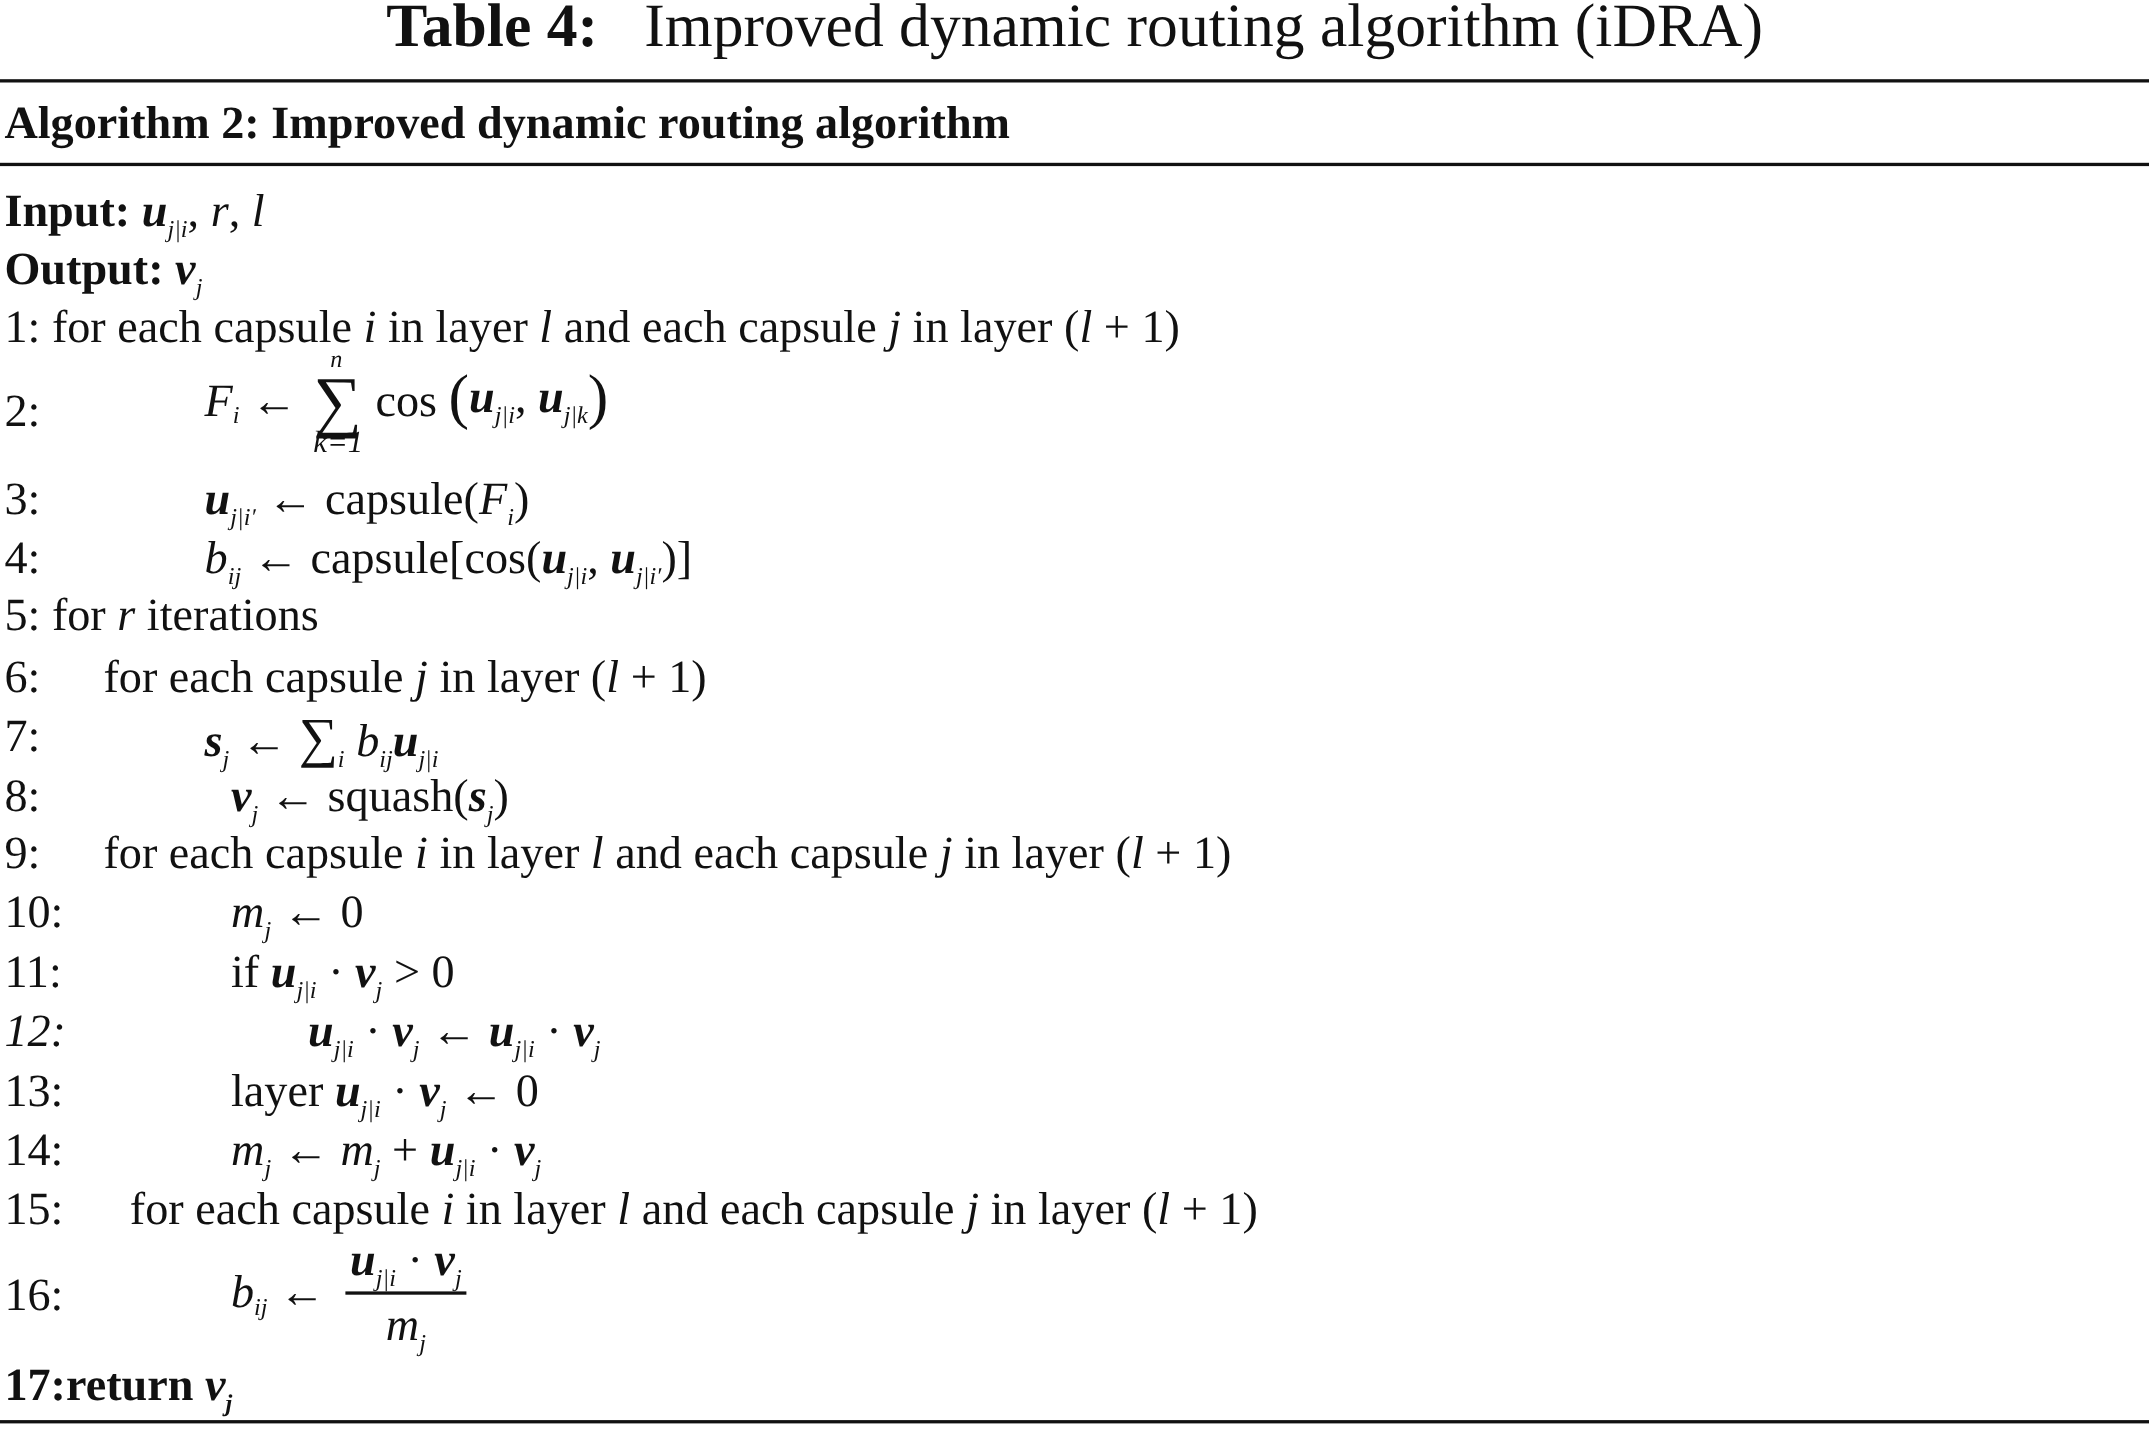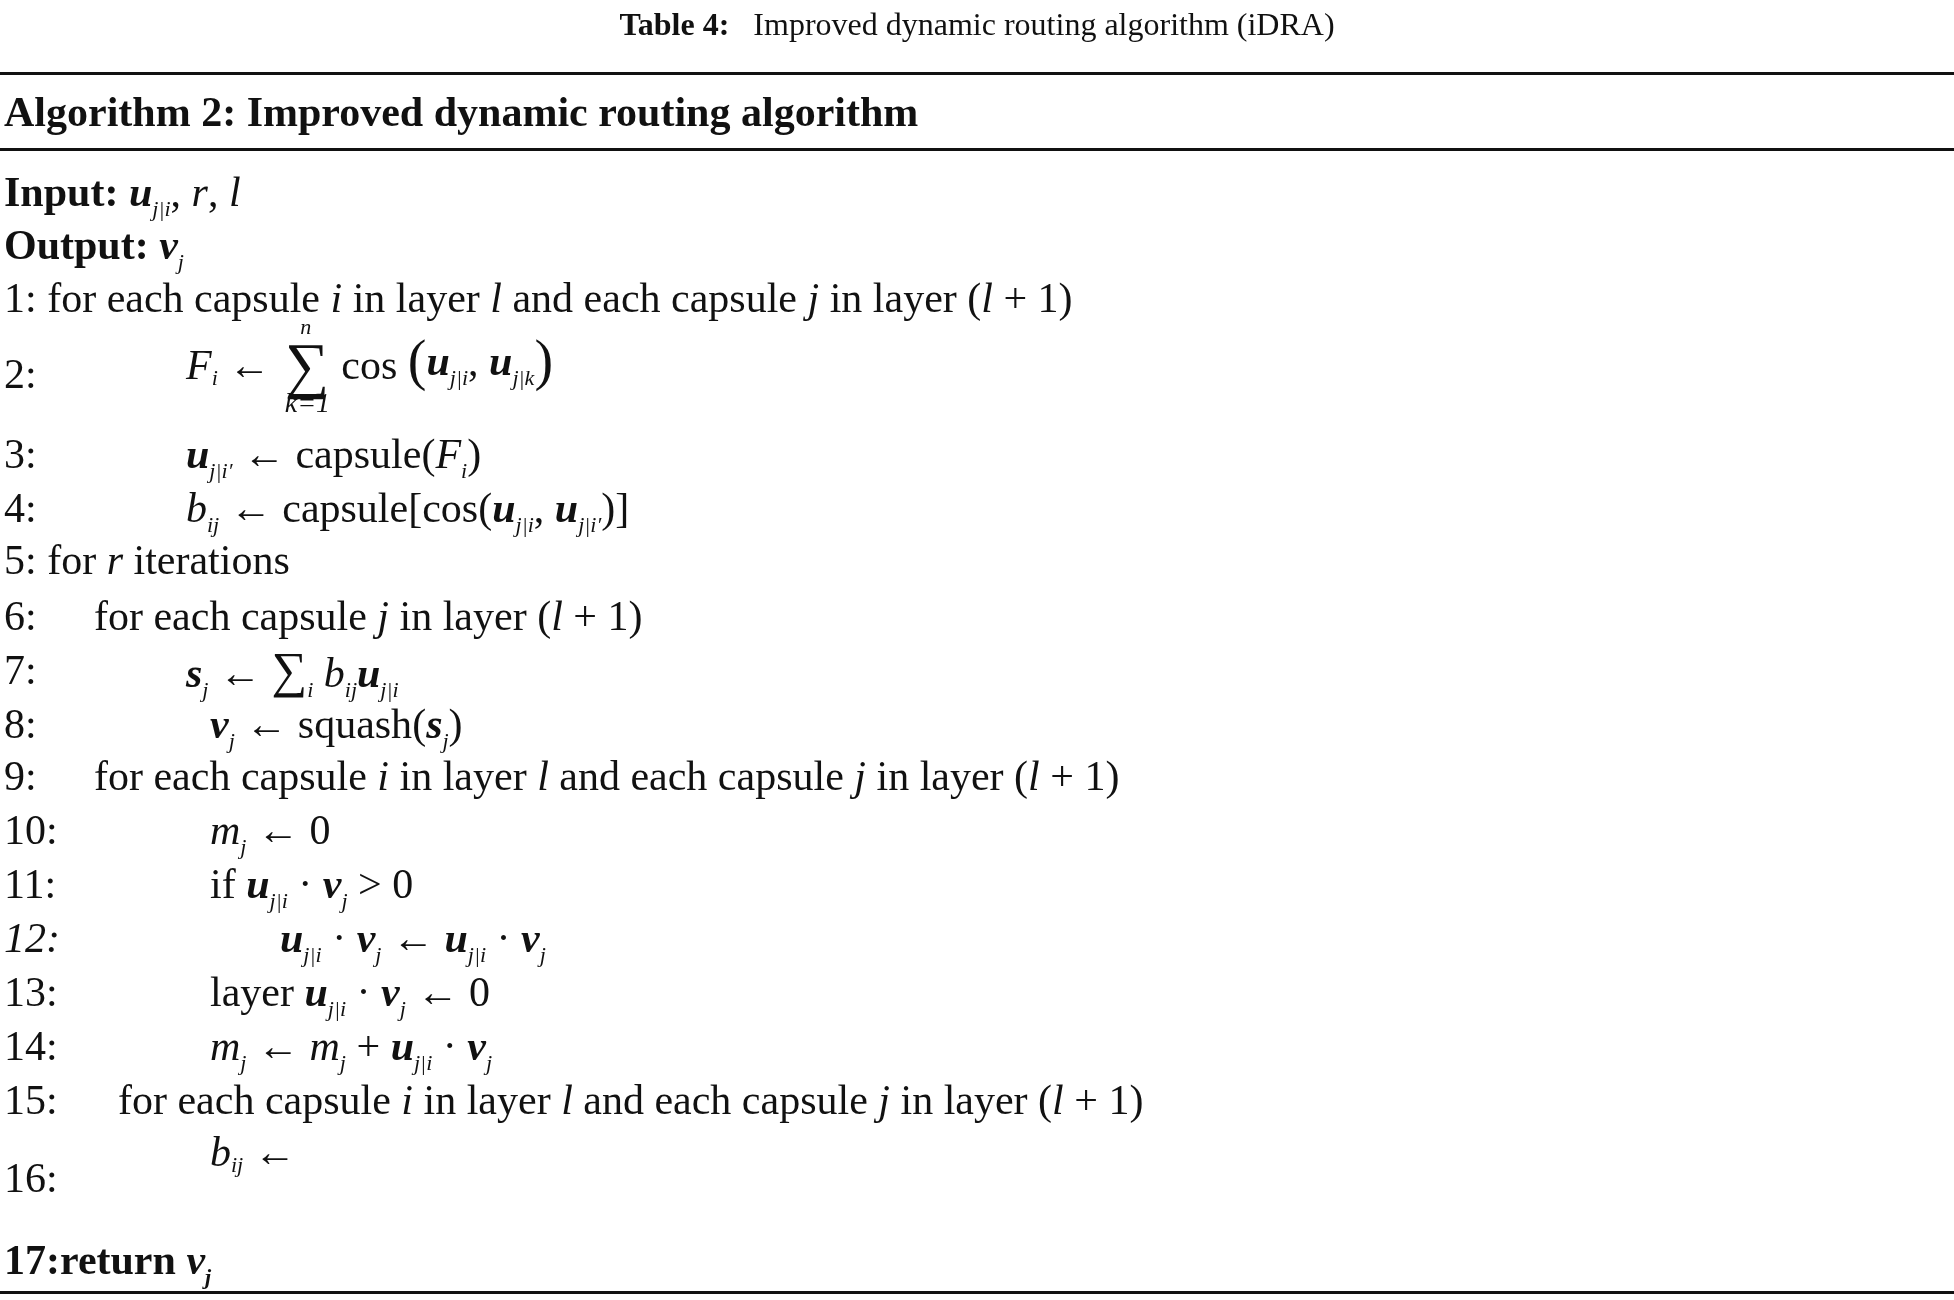--- a/index.html
+++ b/index.html
@@ -14,21 +14,21 @@
       overflow: hidden;
       font-family: "Liberation Serif", "DejaVu Serif", serif;
       color: #111111;
     }
     .caption {
       position: absolute;
       top: 0px;
       left: 0;
       width: 1954px;
       text-align: center;
-      font-size: 32px;
+      font-size: 56px;
       line-height: 48px;
     }
     .caption b { font-weight: bold; }
     .rule {
       position: absolute;
       left: 0;
       width: 1954px;
       background: #111111;
     }
     .rule-top { top: 72px; height: 3px; }
@@ -229,19 +229,23 @@
   <span>and each capsule</span> <span class="i">j</span>
   <span>in layer</span> (<span class="i">l</span> + 1)
 </div>
 
 <div class="line" style="top:1154px;">
   <span>16:</span>
 </div>
 <div class="line" style="top:1124px; left:210px;">
   <span class="i" style="vertical-align:middle;">b</span><sub>ij</sub>
   <span style="vertical-align:middle;"> ← </span>
+  <span class="frac">
+    <span class="numer"><span class="bi">u</span><sub>j|i</sub> · <span class="bi">v</span><sub>j</sub></span>
+    <span class="denom"><span class="i">m</span><sub>j</sub></span>
+  </span>
 </div>
 
 <div class="line" style="top:1236px;font-weight:bold;">
   <span>17:</span><span>return</span> <span class="i">v</span><sub>j</sub>
 </div>
 
 <div class="rule rule-bot"></div>
 
 </body></html>

